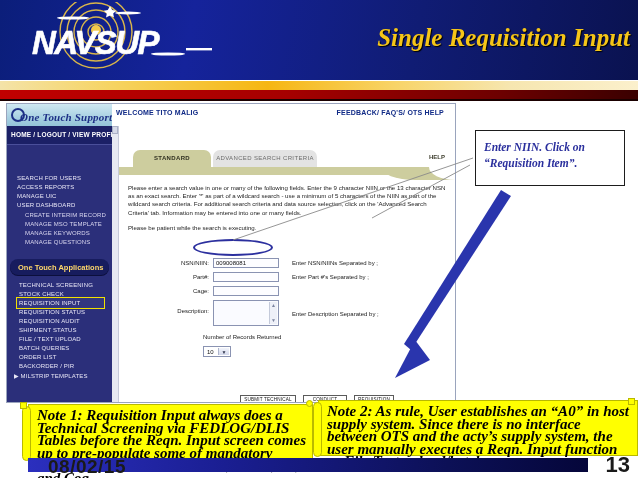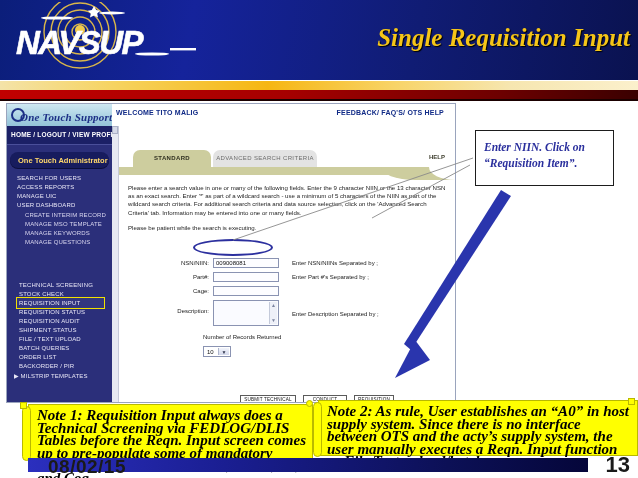--- a/index.html
+++ b/index.html
@@ -7,21 +7,21 @@
     width:638px;height:478px;overflow:hidden;position:relative;
     background:#ffffff;
     font-family:"Liberation Sans", sans-serif;
   }
   
   .slide-header{
     position:absolute;left:0;top:0;width:638px;height:80px;
     background:linear-gradient(100deg,#0b1e7a 0%,#15239b 30%,#101c74 65%,#0a1250 100%);
     overflow:hidden;
   }
-  .logo-wrap{position:absolute;left:2px;top:2px;width:215px;height:78px;}
+  .logo-wrap{position:absolute;left:18px;top:2px;width:215px;height:78px;}
   .logo-wrap svg{display:block;}
   .fisc-line{
     position:absolute;left:12px;top:64px;
     color:#ffffff;font-style:italic;font-weight:bold;font-size:11.5px;
     letter-spacing:.2px;white-space:nowrap;
     font-family:"Liberation Sans", sans-serif;
   }
   .slide-title{
     position:absolute;left:300px;top:24px;width:330px;
     text-align:right;
@@ -189,21 +189,21 @@
     font-size:4.6px;color:#121212;text-align:center;letter-spacing:.2px;
     display:flex;align-items:center;justify-content:center;line-height:5.6px;
   }
   .oval-highlight{
     position:absolute;border:2px solid #2b2f9e;border-radius:50%;
     box-sizing:border-box;pointer-events:none;
   }
 
   
   .callout{
-    position:absolute;left:475px;top:130px;width:139px;height:56px;
+    position:absolute;left:475px;top:130px;width:150px;height:56px;
     background:#ffffff;border:1.5px solid #1d1d1d;box-sizing:border-box;
   }
   .callout-text{
     position:absolute;left:8px;top:8px;width:140px;
     font-family:"Liberation Serif", serif;font-style:italic;font-weight:bold;
     font-size:11.5px;line-height:16px;color:#2a2f9d;
   }
   .leader-line{position:absolute;left:0;top:0;width:638px;height:478px;pointer-events:none;}
 
   .note{
@@ -280,32 +280,32 @@
   <div class="welcome-bar">
     <div class="welcome-text">WELCOME TITO MALIG</div>
     <div class="feedback-text">FEEDBACK/ FAQ'S/ OTS HELP</div>
   </div>
 
   <div class="navcol">
     <div class="nav-top">
       <span>HOME / LOGOUT / VIEW PROFILE</span>
     </div>
 
-    <div class="nav-section" style="top:26px;">
-      <span>One Touch Administrator</span>
-    </div>
     <div class="nav-item" style="left:10px;top:49px;">SEARCH FOR USERS</div>
     <div class="nav-item" style="left:10px;top:58px;">ACCESS REPORTS</div>
     <div class="nav-item" style="left:10px;top:67px;">MANAGE UIC</div>
     <div class="nav-item" style="left:10px;top:76px;">USER DASHBOARD</div>
     <div class="nav-item sub" style="left:18px;top:86px;">CREATE INTERIM RECORD</div>
     <div class="nav-item sub" style="left:18px;top:95px;">MANAGE MSO TEMPLATE</div>
     <div class="nav-item sub" style="left:18px;top:104px;">MANAGE KEYWORDS</div>
     <div class="nav-item sub" style="left:18px;top:113px;">MANAGE QUESTIONS</div>
 
+    <div class="nav-section" style="top:133px;">
+      <span>One Touch Applications</span>
+    </div>
     <div class="nav-item" style="left:12px;top:156px;">TECHNICAL SCREENING</div>
     <div class="nav-item" style="left:12px;top:165px;">STOCK CHECK</div>
     <div class="nav-item" style="left:12px;top:174px;">REQUISITION INPUT</div>
     <div class="nav-item" style="left:12px;top:183px;">REQUISITION STATUS</div>
     <div class="nav-item" style="left:12px;top:192px;">REQUISITION AUDIT</div>
     <div class="nav-item" style="left:12px;top:201px;">SHIPMENT STATUS</div>
     <div class="nav-item" style="left:12px;top:210px;">FILE / TEXT UPLOAD</div>
     <div class="nav-item" style="left:12px;top:219px;">BATCH QUERIES</div>
     <div class="nav-item" style="left:12px;top:228px;">ORDER LIST</div>
     <div class="nav-item" style="left:12px;top:237px;">BACKORDER / PIR</div>

